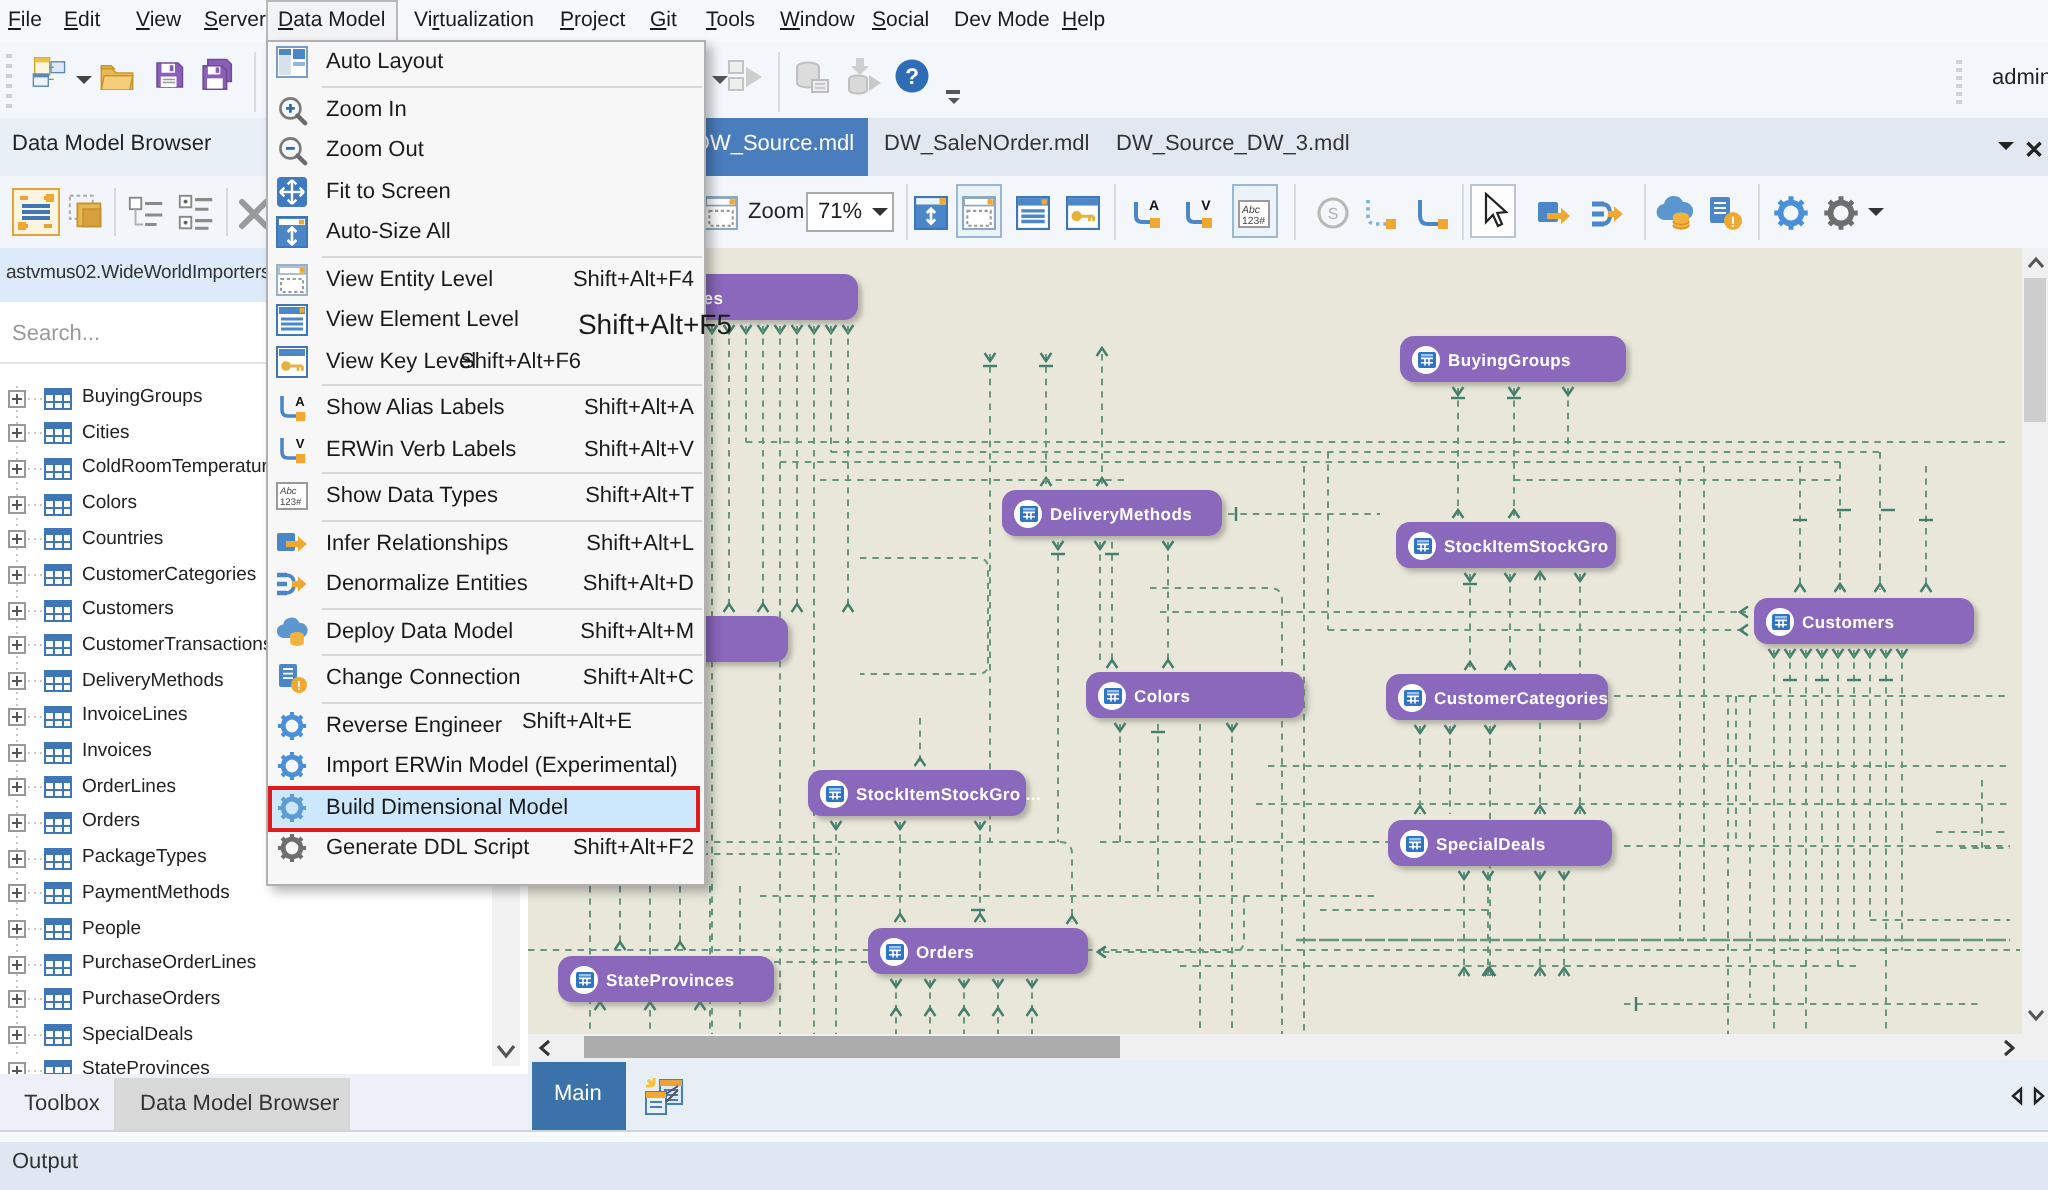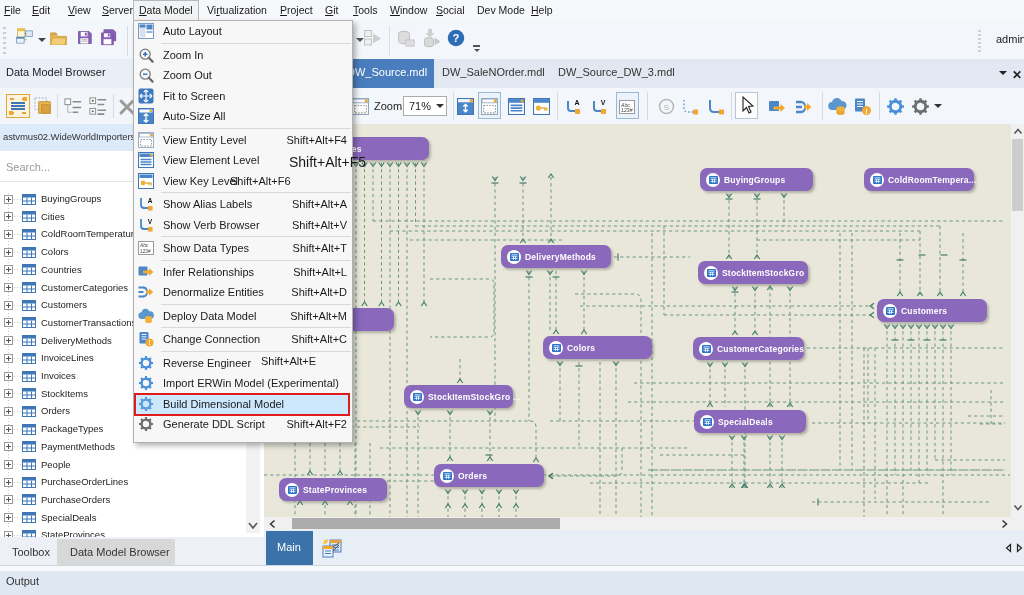--- a/index.html
+++ b/index.html
@@ -254,21 +254,21 @@
 <div class="abs" style="left:0;top:384.2px;width:246px;height:18px;">
 <div class="abs" style="left:4px;top:5px;width:9px;height:9px;background:#fff;border:1px solid #999;box-sizing:border-box;"></div>
 <div class="abs" style="left:6px;top:9px;width:5px;height:1px;background:#555;"></div>
 <div class="abs" style="left:8px;top:7px;width:1px;height:5px;background:#555;"></div>
 <div class="abs" style="left:14px;top:9px;width:7px;height:1px;background:repeating-linear-gradient(to right,#c8c8c8 0 1px,transparent 1px 3px);"></div>
 <svg class="abs" style="left:22px;top:4px" width="14" height="11" viewBox="0 0 14 11">
 <rect x="0.5" y="0.5" width="13" height="10" fill="#fff" stroke="#3f76b5"></rect>
 <rect x="0.5" y="0.5" width="13" height="3" fill="#3f76b5"></rect>
 <path d="M5 3.5 v7 M9.5 3.5 v7 M0.5 7 h13" stroke="#3f76b5" stroke-width="1"></path>
 </svg>
-<div class="abs" style="left:41px;top:3.5px;font-size:9.5px;color:#222;">StockItems</div>
+<div class="abs" style="left:41px;top:3.5px;font-size:9.5px;color:#222;">OrderLines</div>
 </div>
 <div class="abs" style="left:0;top:401.9px;width:246px;height:18px;">
 <div class="abs" style="left:4px;top:5px;width:9px;height:9px;background:#fff;border:1px solid #999;box-sizing:border-box;"></div>
 <div class="abs" style="left:6px;top:9px;width:5px;height:1px;background:#555;"></div>
 <div class="abs" style="left:8px;top:7px;width:1px;height:5px;background:#555;"></div>
 <div class="abs" style="left:14px;top:9px;width:7px;height:1px;background:repeating-linear-gradient(to right,#c8c8c8 0 1px,transparent 1px 3px);"></div>
 <svg class="abs" style="left:22px;top:4px" width="14" height="11" viewBox="0 0 14 11">
 <rect x="0.5" y="0.5" width="13" height="10" fill="#fff" stroke="#3f76b5"></rect>
 <rect x="0.5" y="0.5" width="13" height="3" fill="#3f76b5"></rect>
 <path d="M5 3.5 v7 M9.5 3.5 v7 M0.5 7 h13" stroke="#3f76b5" stroke-width="1"></path>
@@ -713,31 +713,20 @@
 <div style="width:14px;height:14px;background:#fff;border-radius:50%;margin-left:6px;flex:none;display:flex;align-items:center;justify-content:center;">
 <svg width="9" height="8" viewBox="0 0 9 8">
           <rect x="0" y="0" width="9" height="8" rx="1" fill="#2e75c8"></rect>
           <path d="M1.5 3.2 h6 M1.5 5.4 h6" stroke="#fff" stroke-width="0.8"></path>
           <path d="M3.5 3.2 v3.6 M5.5 3.2 v3.6" stroke="#fff" stroke-width="0.8"></path>
           <rect x="1.5" y="1" width="6" height="1.2" fill="#9cc3ea"></rect>
         </svg>
 </div>
 <div style="color:#fff;font-size:8.5px;font-weight:bold;margin-left:4px;white-space:nowrap;letter-spacing:0.2px;">BuyingGroups</div>
     </div>
-<div class="abs" style="left:600px;top:44px;width:110px;height:23px;background:#8a68bc;border-radius:7px;box-shadow:2px 2px 2.5px rgba(110,110,100,0.45);display:flex;align-items:center;">
-<div style="width:14px;height:14px;background:#fff;border-radius:50%;margin-left:6px;flex:none;display:flex;align-items:center;justify-content:center;">
-<svg width="9" height="8" viewBox="0 0 9 8">
-          <rect x="0" y="0" width="9" height="8" rx="1" fill="#2e75c8"></rect>
-          <path d="M1.5 3.2 h6 M1.5 5.4 h6" stroke="#fff" stroke-width="0.8"></path>
-          <path d="M3.5 3.2 v3.6 M5.5 3.2 v3.6" stroke="#fff" stroke-width="0.8"></path>
-          <rect x="1.5" y="1" width="6" height="1.2" fill="#9cc3ea"></rect>
-        </svg>
-</div>
-<div style="color:#fff;font-size:8.5px;font-weight:bold;margin-left:4px;white-space:nowrap;letter-spacing:0.2px;">ColdRoomTempera...</div>
-    </div>
 <div class="abs" style="left:237px;top:121px;width:110px;height:23px;background:#8a68bc;border-radius:7px;box-shadow:2px 2px 2.5px rgba(110,110,100,0.45);display:flex;align-items:center;">
 <div style="width:14px;height:14px;background:#fff;border-radius:50%;margin-left:6px;flex:none;display:flex;align-items:center;justify-content:center;">
 <svg width="9" height="8" viewBox="0 0 9 8">
           <rect x="0" y="0" width="9" height="8" rx="1" fill="#2e75c8"></rect>
           <path d="M1.5 3.2 h6 M1.5 5.4 h6" stroke="#fff" stroke-width="0.8"></path>
           <path d="M3.5 3.2 v3.6 M5.5 3.2 v3.6" stroke="#fff" stroke-width="0.8"></path>
           <rect x="1.5" y="1" width="6" height="1.2" fill="#9cc3ea"></rect>
         </svg>
 </div>
 <div style="color:#fff;font-size:8.5px;font-weight:bold;margin-left:4px;white-space:nowrap;letter-spacing:0.2px;">DeliveryMethods</div>
@@ -944,21 +933,21 @@
     <circle cx="5" cy="10" r="2.4" fill="#e8b23a"></circle>
     <path d="M7.2 10 h6 M11 10 v2.4 M13.2 10 v2.4" stroke="#e8b23a" stroke-width="1.4"></path>
   </svg>
 <div class="abs" style="left:163px;top:198.0px;font-size:11px;color:#1a1a1a;z-index:60;white-space:nowrap;">Show Alias Labels</div>
 <div class="abs" style="left:230px;top:198.0px;width:117px;text-align:right;font-size:11px;color:#1a1a1a;z-index:60;">Shift+Alt+A</div>
 <svg class="abs" style="left:138px;top:196.0px;z-index:60" width="16" height="16" viewBox="0 0 16 16">
     <path d="M3 2 v7 q0 3 3 3 h4" fill="none" stroke="#4a86c8" stroke-width="1.8"></path>
     <rect x="10" y="10" width="4.6" height="4.6" fill="#f0a830"></rect>
     <text x="12" y="7" font-size="6.5" font-weight="bold" fill="#111" text-anchor="middle" font-family="Liberation Sans">A</text>
   </svg>
-<div class="abs" style="left:163px;top:218.5px;font-size:11px;color:#1a1a1a;z-index:60;white-space:nowrap;">Show Verb Browser</div>
+<div class="abs" style="left:163px;top:218.5px;font-size:11px;color:#1a1a1a;z-index:60;white-space:nowrap;">ERWin Verb Labels</div>
 <div class="abs" style="left:230px;top:218.5px;width:117px;text-align:right;font-size:11px;color:#1a1a1a;z-index:60;">Shift+Alt+V</div>
 <svg class="abs" style="left:138px;top:216.5px;z-index:60" width="16" height="16" viewBox="0 0 16 16">
     <path d="M3 2 v7 q0 3 3 3 h4" fill="none" stroke="#4a86c8" stroke-width="1.8"></path>
     <rect x="10" y="10" width="4.6" height="4.6" fill="#f0a830"></rect>
     <text x="12" y="7" font-size="6.5" font-weight="bold" fill="#111" text-anchor="middle" font-family="Liberation Sans">V</text>
   </svg>
 <div class="abs" style="left:163px;top:242.0px;font-size:11px;color:#1a1a1a;z-index:60;white-space:nowrap;">Show Data Types</div>
 <div class="abs" style="left:230px;top:242.0px;width:117px;text-align:right;font-size:11px;color:#1a1a1a;z-index:60;">Shift+Alt+T</div>
 <svg class="abs" style="left:138px;top:240.0px;z-index:60" width="16" height="16" viewBox="0 0 16 16">
     <rect x="0.5" y="1.5" width="15" height="13" fill="#fff" stroke="#9a9a9a"></rect>

